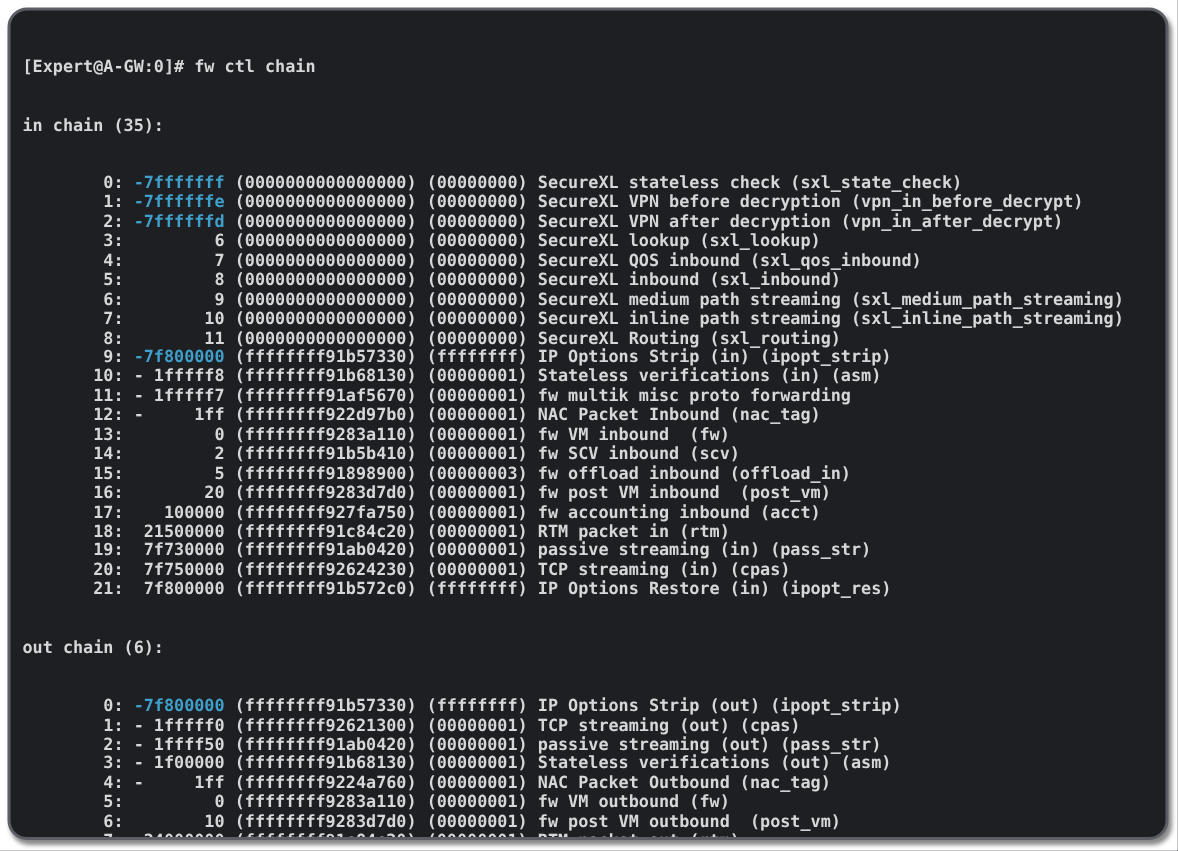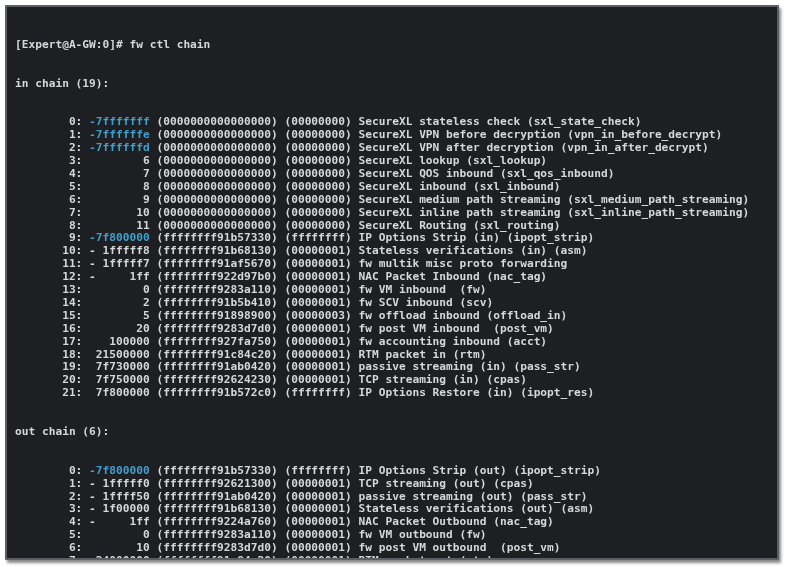--- a/index.html
+++ b/index.html
@@ -12,21 +12,21 @@
     font-family: "DejaVu Sans Mono", "Liberation Mono", monospace;
   }
   .terminal-window {
     position: absolute;
     left: 5px;
     top: 5px;
     right: 6px;
     bottom: 7px;
     background: var(--term-bg, #1e1f22);
     border: 2px solid var(--term-border, #5b5e64);
-    border-radius: 1px;
+    border-radius: 13px;
     box-shadow: 2px 3px 3px rgba(40,40,40,0.55);
     overflow: hidden;
   }
   .screen {
     position: absolute;
     inset: 0;
     padding: 6px 2px 4px 8px;
     font-weight: bold;
     font-size: 11.2px;
     line-height: 12.9px;
@@ -36,19 +36,19 @@
   }
   .tline { white-space: pre; }
   .hl { color: var(--term-hl, #3fa0cc); margin-top: 46px; }
 </style>
 </head>
 <body>
 
 <div class="terminal-window">
   <div class="screen">
     <div class="tline">[Expert@A-GW:0]# fw ctl chain</div>
-    <div class="tline">in chain (19):</div>
+    <div class="tline">in chain (35):</div>
     <div id="in-chain-lines"><div class="tline"><span>        0: </span><span class="hl">-7fffffff</span><span> (0000000000000000) (00000000) SecureXL stateless check (sxl_state_check)</span></div><div class="tline"><span>        1: </span><span class="hl">-7ffffffe</span><span> (0000000000000000) (00000000) SecureXL VPN before decryption (vpn_in_before_decrypt)</span></div><div class="tline"><span>        2: </span><span class="hl">-7ffffffd</span><span> (0000000000000000) (00000000) SecureXL VPN after decryption (vpn_in_after_decrypt)</span></div><div class="tline"><span>        3: </span><span>        6</span><span> (0000000000000000) (00000000) SecureXL lookup (sxl_lookup)</span></div><div class="tline"><span>        4: </span><span>        7</span><span> (0000000000000000) (00000000) SecureXL QOS inbound (sxl_qos_inbound)</span></div><div class="tline"><span>        5: </span><span>        8</span><span> (0000000000000000) (00000000) SecureXL inbound (sxl_inbound)</span></div><div class="tline"><span>        6: </span><span>        9</span><span> (0000000000000000) (00000000) SecureXL medium path streaming (sxl_medium_path_streaming)</span></div><div class="tline"><span>        7: </span><span>       10</span><span> (0000000000000000) (00000000) SecureXL inline path streaming (sxl_inline_path_streaming)</span></div><div class="tline"><span>        8: </span><span>       11</span><span> (0000000000000000) (00000000) SecureXL Routing (sxl_routing)</span></div><div class="tline"><span>        9: </span><span class="hl">-7f800000</span><span> (ffffffff91b57330) (ffffffff) IP Options Strip (in) (ipopt_strip)</span></div><div class="tline"><span>       10: </span><span>- 1fffff8</span><span> (ffffffff91b68130) (00000001) Stateless verifications (in) (asm)</span></div><div class="tline"><span>       11: </span><span>- 1fffff7</span><span> (ffffffff91af5670) (00000001) fw multik misc proto forwarding</span></div><div class="tline"><span>       12: </span><span>-     1ff</span><span> (ffffffff922d97b0) (00000001) NAC Packet Inbound (nac_tag)</span></div><div class="tline"><span>       13: </span><span>        0</span><span> (ffffffff9283a110) (00000001) fw VM inbound  (fw)</span></div><div class="tline"><span>       14: </span><span>        2</span><span> (ffffffff91b5b410) (00000001) fw SCV inbound (scv)</span></div><div class="tline"><span>       15: </span><span>        5</span><span> (ffffffff91898900) (00000003) fw offload inbound (offload_in)</span></div><div class="tline"><span>       16: </span><span>       20</span><span> (ffffffff9283d7d0) (00000001) fw post VM inbound  (post_vm)</span></div><div class="tline"><span>       17: </span><span>   100000</span><span> (ffffffff927fa750) (00000001) fw accounting inbound (acct)</span></div><div class="tline"><span>       18: </span><span> 21500000</span><span> (ffffffff91c84c20) (00000001) RTM packet in (rtm)</span></div><div class="tline"><span>       19: </span><span> 7f730000</span><span> (ffffffff91ab0420) (00000001) passive streaming (in) (pass_str)</span></div><div class="tline"><span>       20: </span><span> 7f750000</span><span> (ffffffff92624230) (00000001) TCP streaming (in) (cpas)</span></div><div class="tline"><span>       21: </span><span> 7f800000</span><span> (ffffffff91b572c0) (ffffffff) IP Options Restore (in) (ipopt_res)</span></div></div>
     <div class="tline">out chain (6):</div>
     <div id="out-chain-lines"><div class="tline"><span>        0: </span><span class="hl">-7f800000</span><span> (ffffffff91b57330) (ffffffff) IP Options Strip (out) (ipopt_strip)</span></div><div class="tline"><span>        1: </span><span>- 1fffff0</span><span> (ffffffff92621300) (00000001) TCP streaming (out) (cpas)</span></div><div class="tline"><span>        2: </span><span>- 1ffff50</span><span> (ffffffff91ab0420) (00000001) passive streaming (out) (pass_str)</span></div><div class="tline"><span>        3: </span><span>- 1f00000</span><span> (ffffffff91b68130) (00000001) Stateless verifications (out) (asm)</span></div><div class="tline"><span>        4: </span><span>-     1ff</span><span> (ffffffff9224a760) (00000001) NAC Packet Outbound (nac_tag)</span></div><div class="tline"><span>        5: </span><span>        0</span><span> (ffffffff9283a110) (00000001) fw VM outbound (fw)</span></div><div class="tline"><span>        6: </span><span>       10</span><span> (ffffffff9283d7d0) (00000001) fw post VM outbound  (post_vm)</span></div><div class="tline"><span>        7: </span><span> 24000000</span><span> (ffffffff91c84c20) (00000001) RTM packet out (rtm)</span></div></div>
     
   </div>
 </div>
 
 </body></html>

